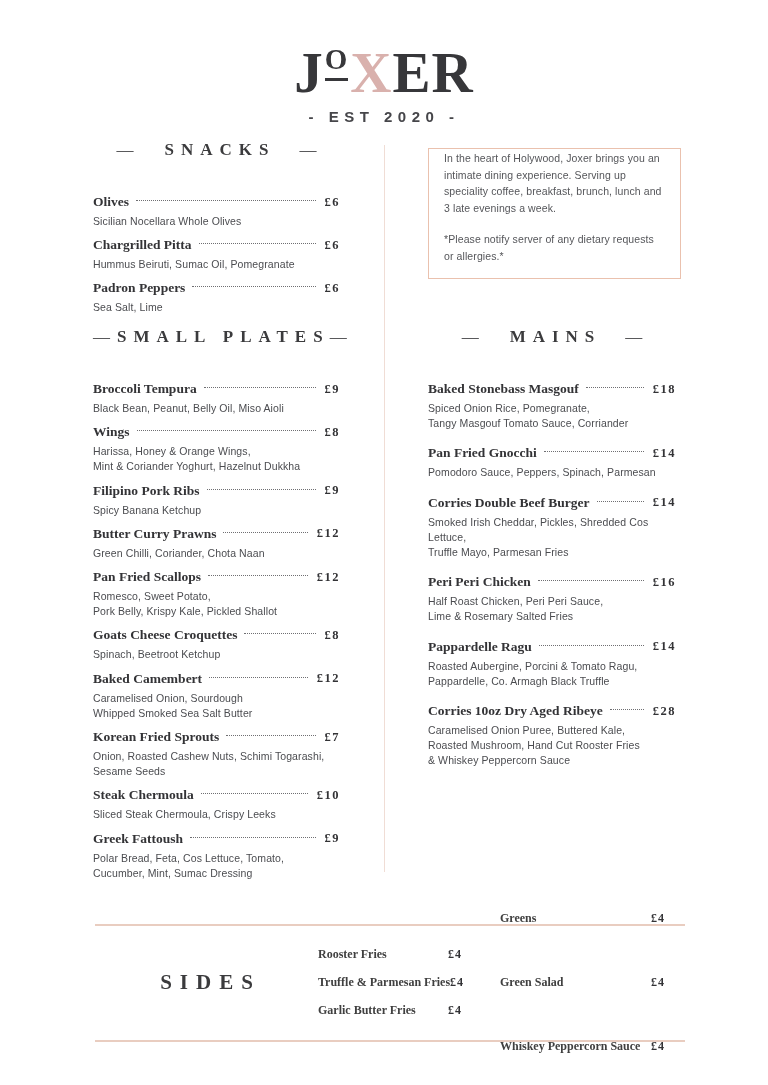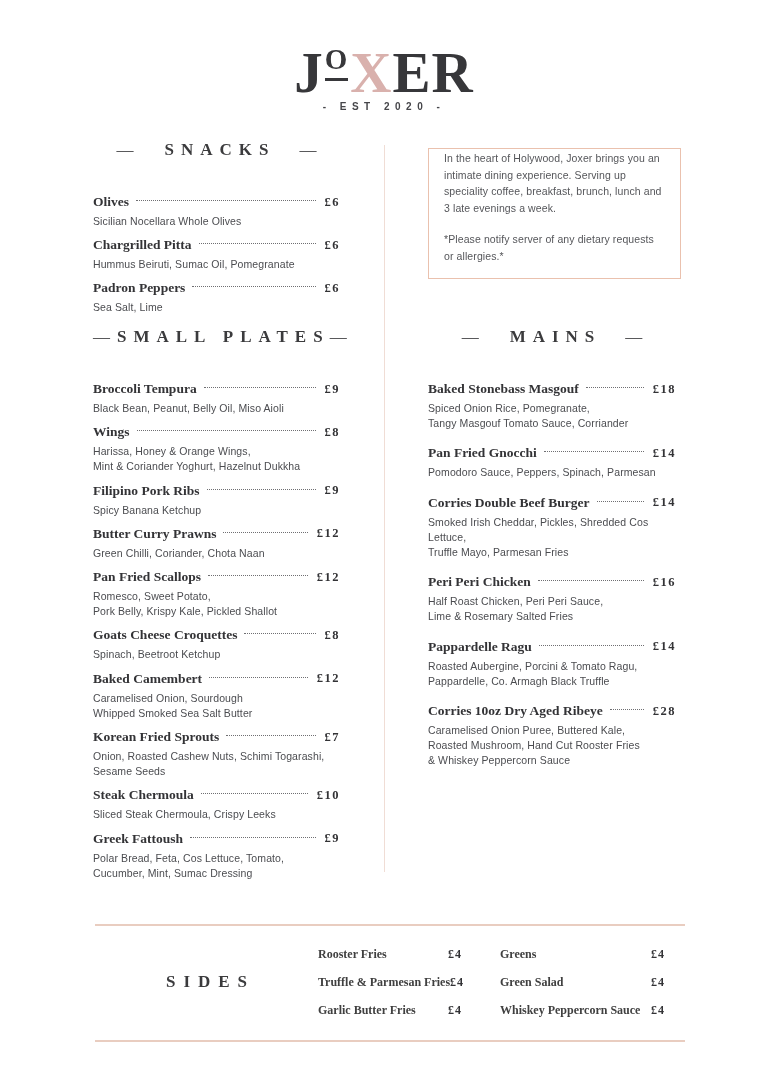--- a/index.html
+++ b/index.html
@@ -13,22 +13,22 @@
   
   .logo-block { position:absolute; top:44px; left:0; width:100%; text-align:center; }
   .logo-word { font-size:57px; font-weight:700; letter-spacing:1px; line-height:1; color:#37373a; }
   .logo-o {
     display:inline-block; font-size:29px; line-height:1; vertical-align:top;
     margin:1px 2px 0 1px; padding-bottom:4px;
     border-bottom:3px solid #37373a;
   }
   .logo-x { color:#d9b1ad; }
   .logo-est {
-    font-family:"Liberation Sans", sans-serif;
-    font-size:10px; font-weight:700; letter-spacing:5.5px; color:#46464a;
+    margin-top:7px; font-family:"Liberation Sans", sans-serif;
+    font-size:15px; font-weight:700; letter-spacing:5.5px; color:#46464a;
   }
 
   
   .v-divider { position:absolute; left:384px; top:145px; width:1px; height:727px; background:#f0ddd5; }
   .rule { position:absolute; left:95px; width:590px; height:2px; background:#e9cdc0; }
   .rule-top { top:924px; }
   .rule-bottom { top:1040px; }
 
   .section { position:absolute; width:247px; }
   .sec-snacks { left:93px; top:140px; }
@@ -62,24 +62,24 @@
   .item-price { font-size:12.5px; font-weight:700; letter-spacing:1.5px; white-space:nowrap; color:#333336; }
   .item-desc {
     margin-top:4px; font-family:"Liberation Sans", sans-serif;
     font-size:10.5px; line-height:15.2px; color:#4b4c50; letter-spacing:0.1px;
   }
   .sec-mains .menu-item { margin-bottom:14px; }
 
   
   .footer { position:absolute; left:95px; top:941px; width:590px; height:82px; display:flex; align-items:center; }
   .sides-title-box { width:223px; display:flex; align-items:center; justify-content:center; }
-  .sides-title { font-size:17px; font-weight:700; letter-spacing:8px; padding-left:8px; color:#3b3b3d; }
+  .sides-title { font-size:21px; font-weight:700; letter-spacing:8px; padding-left:8px; color:#3b3b3d; }
   .sides-col { display:flex; flex-direction:column; justify-content:center; }
   .sides-col-1 { width:144px; margin-right:38px; }
-  .sides-col-2 { width:165px; }
+  .sides-col-2 { width:165px;gap:36px; }
   .side-row { display:flex; justify-content:space-between; align-items:baseline; margin:6.5px 0; }
   .side-name { font-size:12px; font-weight:700; white-space:nowrap; color:#404040; }
   .side-price { font-size:12px; font-weight:700; letter-spacing:1px; color:#333336; }
 </style>
 </head>
 <body>
 
 <div class="page">
 
   <div class="logo-block">

